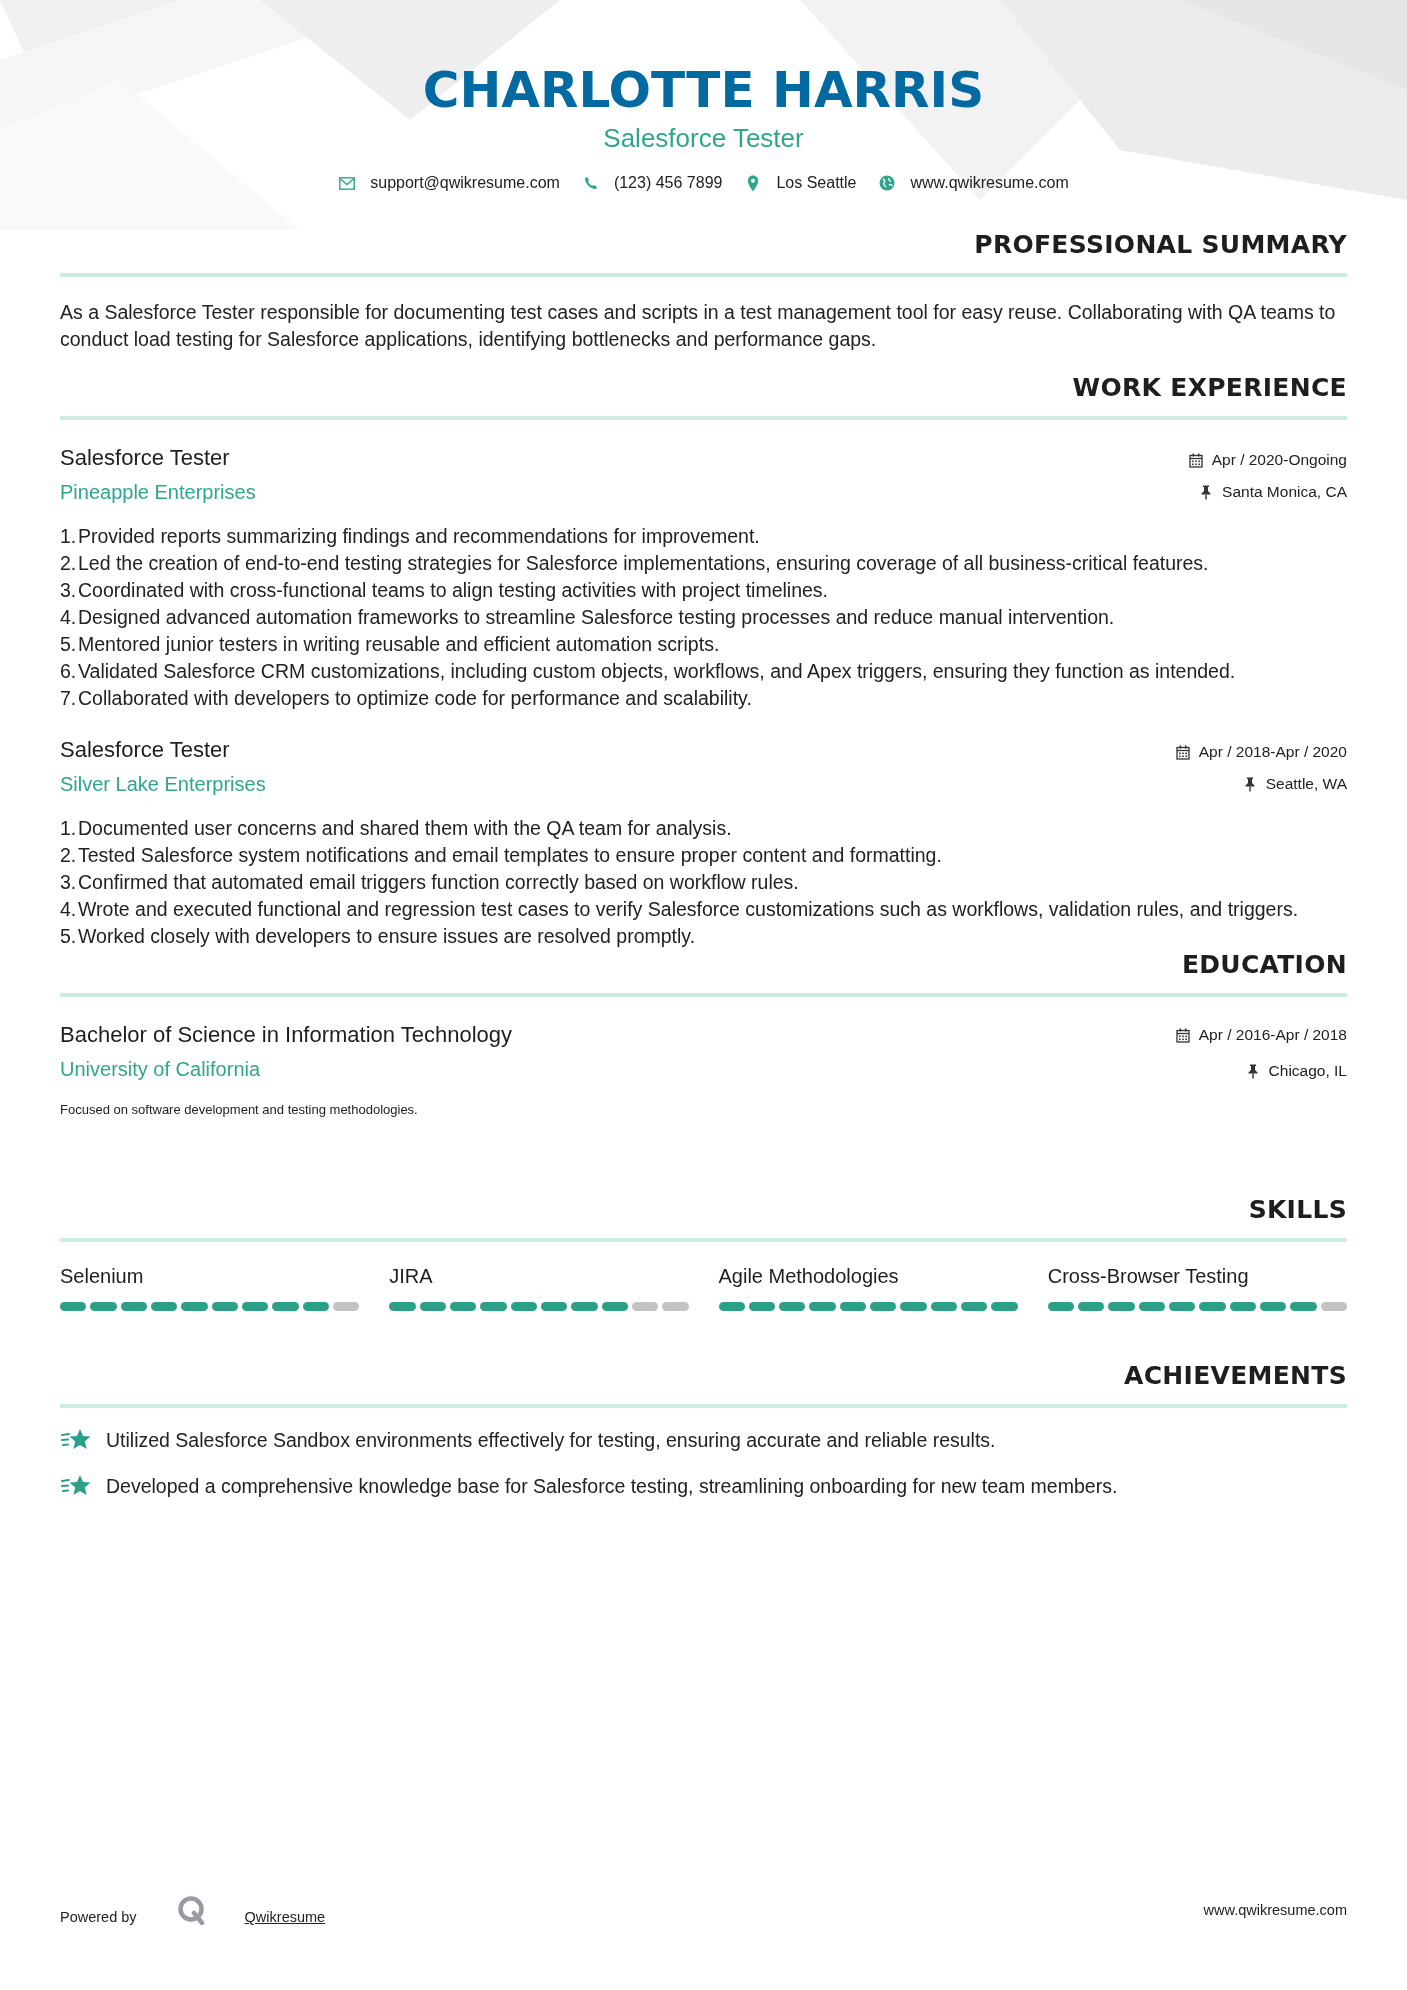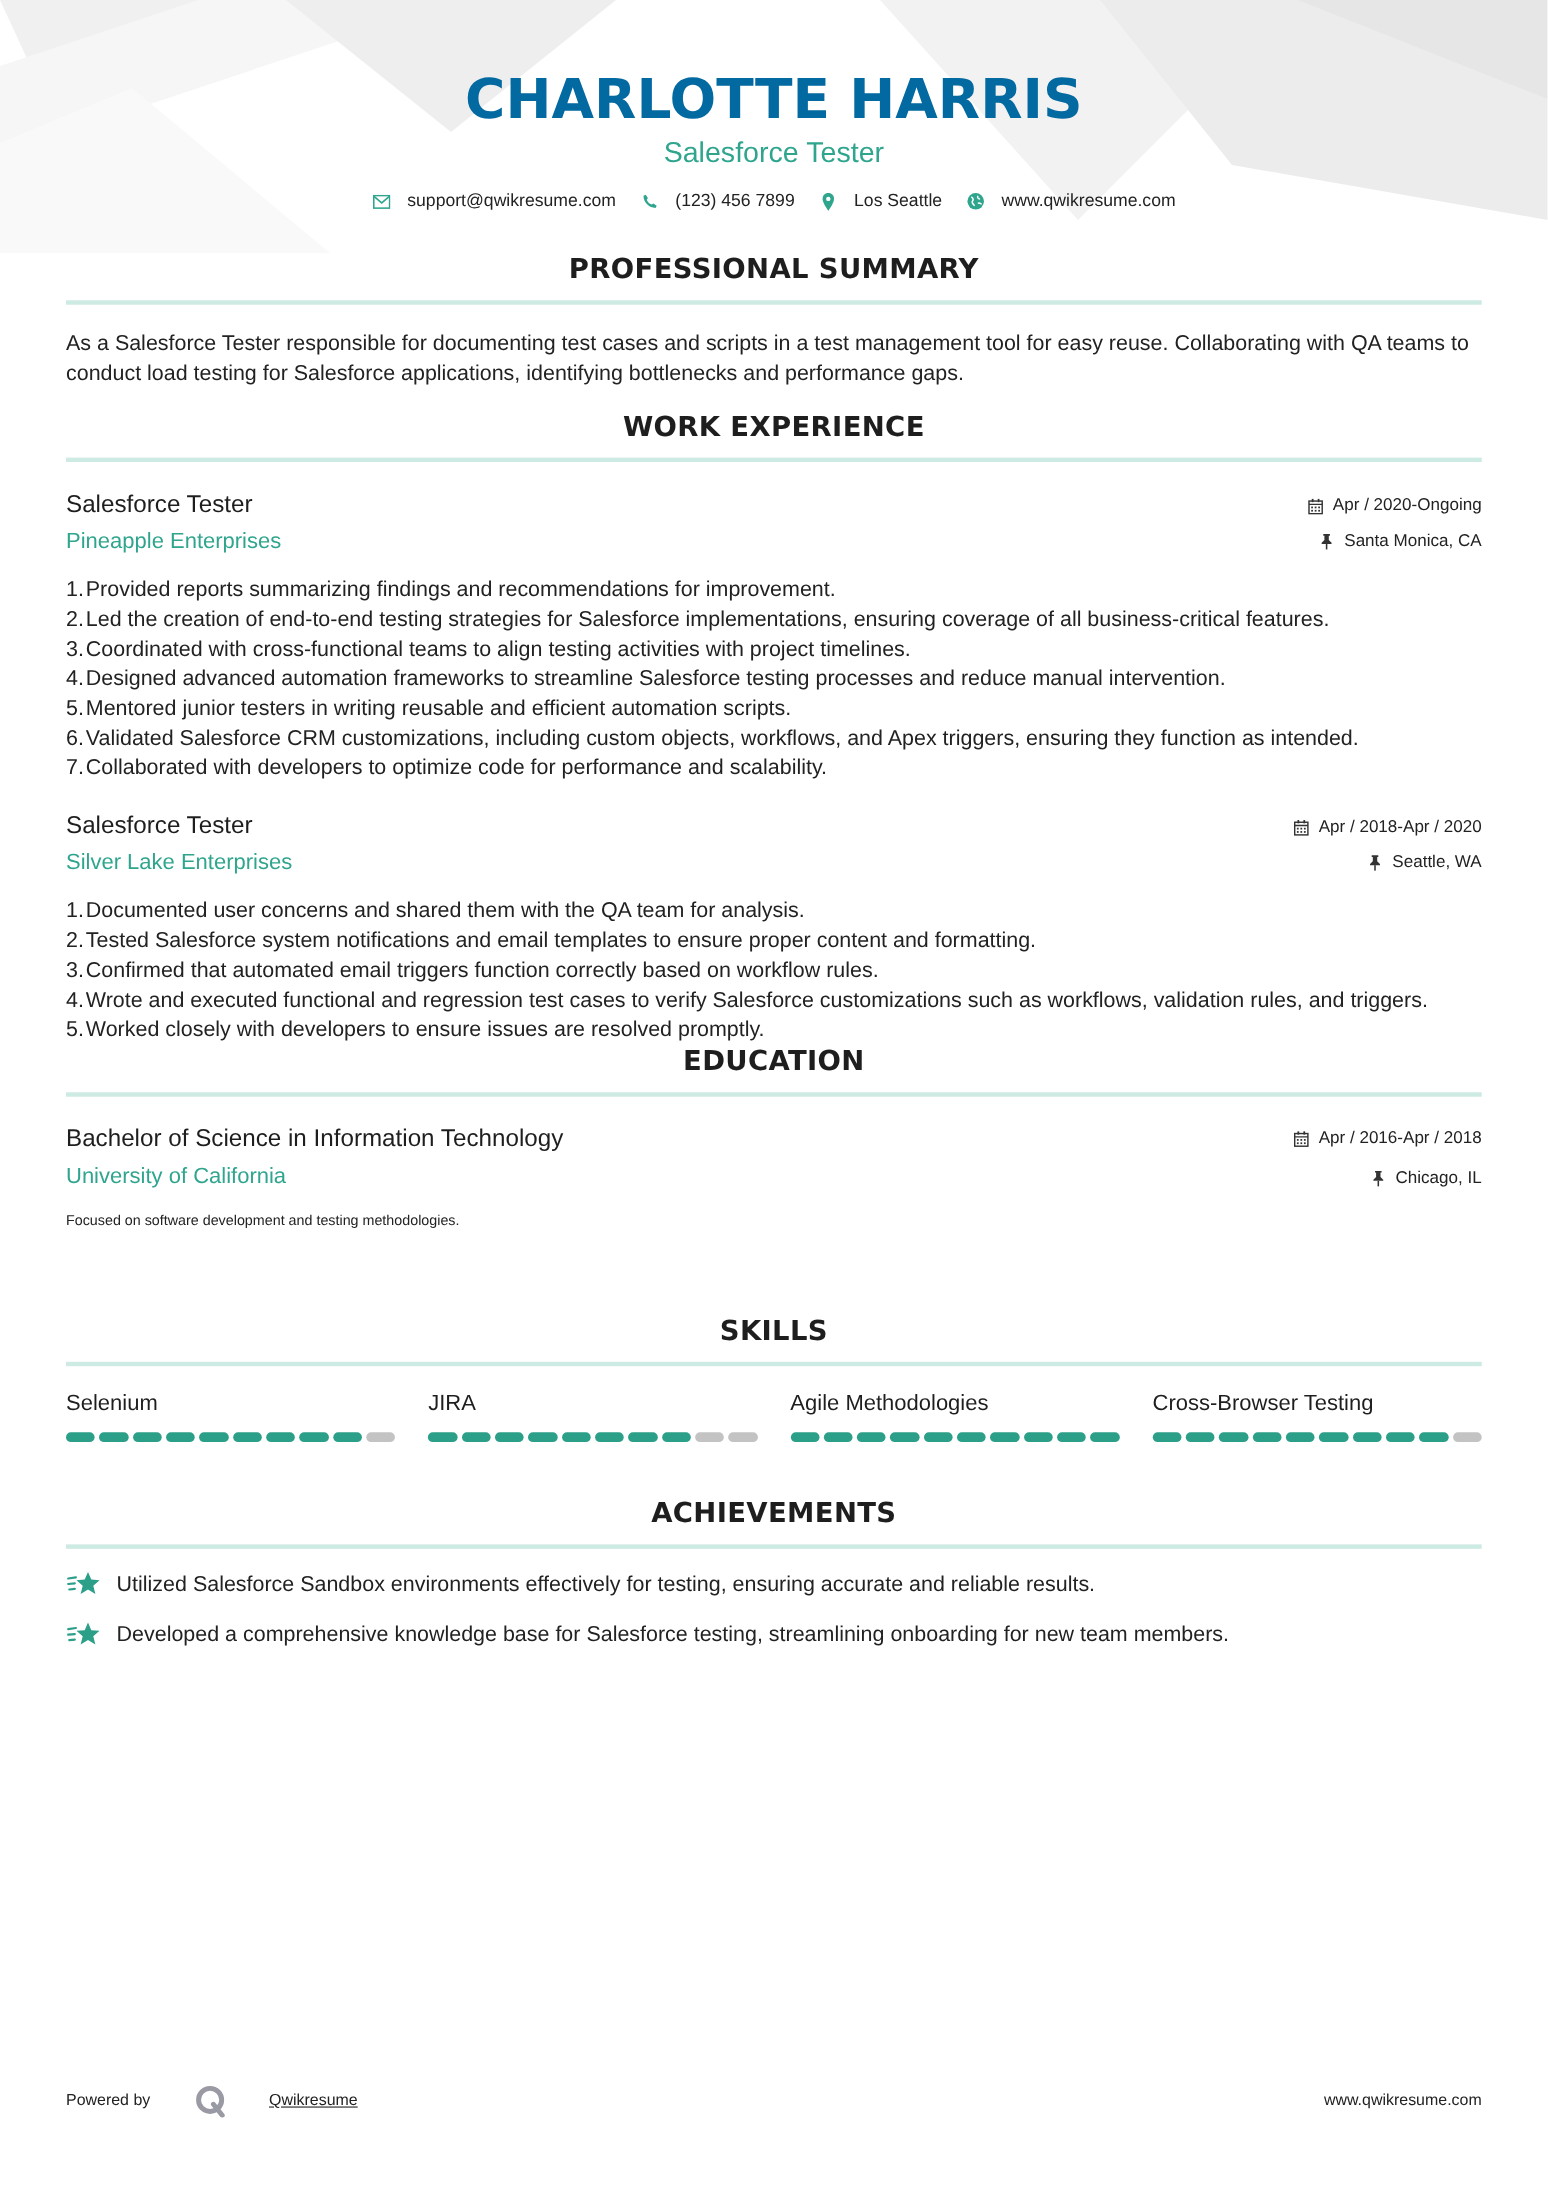--- a/index.html
+++ b/index.html
@@ -11,21 +11,21 @@
 
   .page { position: relative; z-index: 1; padding: 0 60px; }
 
   .header { text-align: center; padding-top: 60px; }
   .name { font-family: "DejaVu Sans", sans-serif; font-weight: bold; font-size: 50px; letter-spacing: 0px; color: #0369a1; line-height: 60px; }
   .title { color: #2fa58e; font-size: 26px; margin-top: 2px; line-height: 32px; }
   .contacts { display: flex; justify-content: center; align-items: center; gap: 0; margin-top: 20px; font-size: 16px; color: #222; }
   .contact { display: flex; align-items: flex-start; margin: 0 11px; }
   .contact .ic { width: 18px; height: 18px; margin-right: 14px; display: inline-flex; align-items: center; justify-content: center; color: #2fa58e; }
 
-  .section-title { text-align: center; font-family: "DejaVu Sans", sans-serif; font-weight: bold; font-size: 25px; color: #1e1e1e; letter-spacing: 0.3px; }
+  .section-title { text-align: right; font-family: "DejaVu Sans", sans-serif; font-weight: bold; font-size: 25px; color: #1e1e1e; letter-spacing: 0.3px; }
   .section-rule { height: 4px; background: #cdeae3; margin-top: 14px; }
 
   .summary-sec { margin-top: 38px; }
   .summary-text { font-size: 19.5px; line-height: 27px; margin-top: 22px; color: #222; }
 
   .work-sec { margin-top: 20px; }
   .job { margin-top: 24px; }
   .job-head { display: flex; justify-content: space-between; align-items: flex-start; }
   .job-role { font-size: 22px; color: #1e1e1e; line-height: 28px; }
   .job-org { font-size: 20px; color: #2fa58e; margin-top: 7px; line-height: 26px; }
@@ -48,21 +48,21 @@
   .skill-bar { display: flex; gap: 4px; margin-top: 14px; }
   .seg { flex: 1; height: 9px; border-radius: 5px; background: #2b9f88; }
   .seg.off { background: #c3c3c3; }
 
   .ach-sec { margin-top: 50px; }
   .ach-list { margin-top: 18px; }
   .ach { display: flex; align-items: center; font-size: 19.5px; line-height: 26px; margin-bottom: 18px; }
   .ach .aic { width: 32px; height: 28px; margin-right: 14px; display: inline-flex; align-items: center; }
 
   .footer { position: absolute; left: 60px; right: 60px; top: 1895px; display: flex; justify-content: space-between; align-items: center; font-size: 14.5px; color: #222; }
-  .footer-left { display: flex; align-items: center; gap: 24px; }
+  .footer-left { display: flex; align-items: flex-end; gap: 24px; }
   .footer-left .logo { width: 30px; height: 30px; margin: 0 14px 0 16px; display: inline-flex; }
   .footer-left a { color: #222; text-decoration: underline; }
 </style>
 </head>
 <body>
 
 <div class="bg-shapes">
   <svg viewBox="0 0 1407 230" preserveAspectRatio="none">
     <rect width="1407" height="230" fill="#ffffff"></rect>
     <polygon points="0,0 260,0 60,130" fill="#f0f0f0"></polygon>

